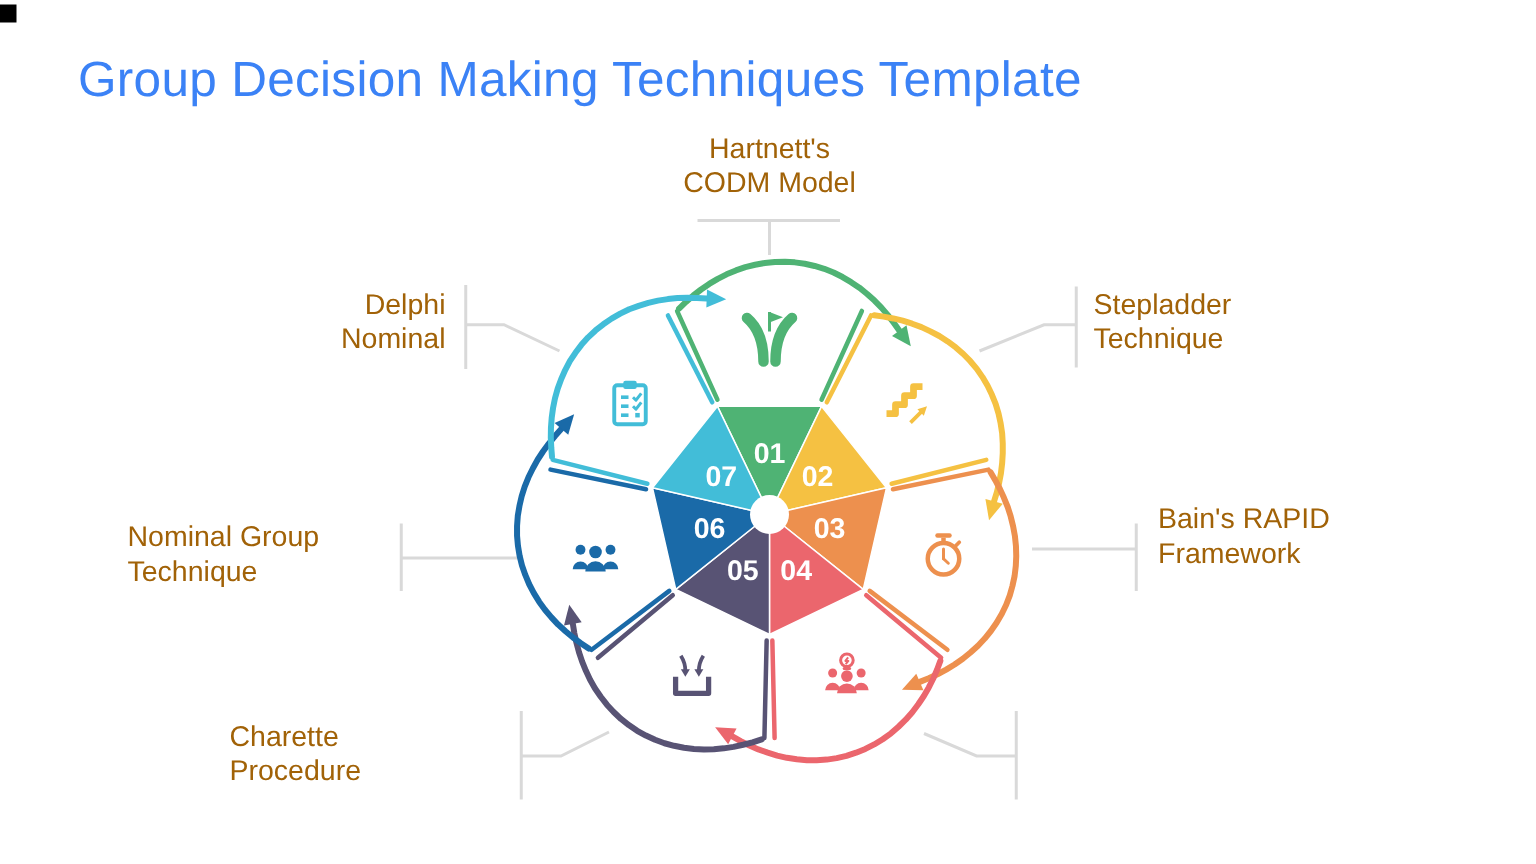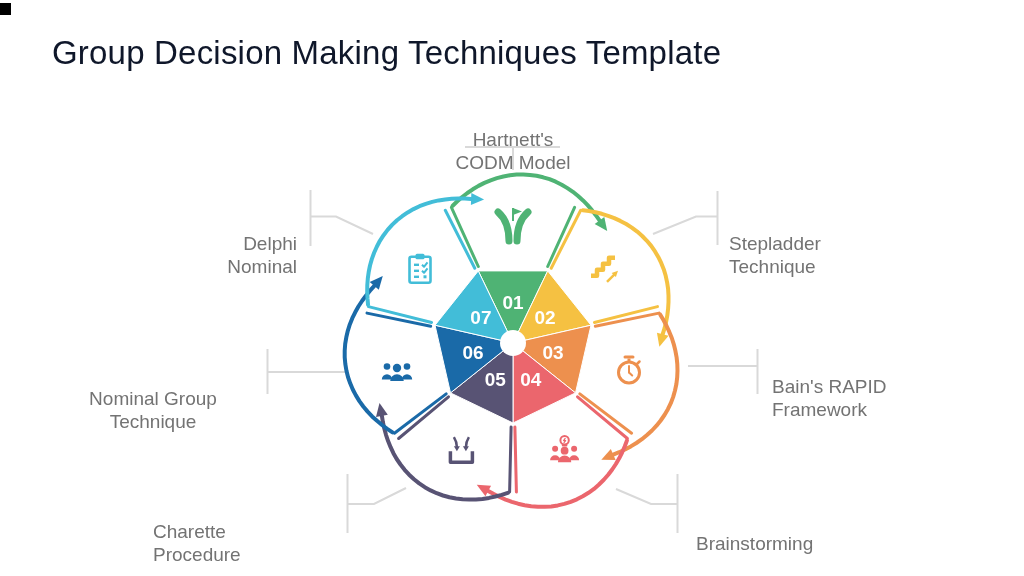--- a/index.html
+++ b/index.html
@@ -1,22 +1,22 @@
 <!DOCTYPE html>
 <html><head>
 <meta charset="utf-8">
 <style>
   * { margin:0; padding:0; box-sizing:border-box; }
   html,body { background:#fff; }
   body { width:1024px; height:576px; font-family:"Liberation Sans", sans-serif; }
   #stage { position:relative; width:1024px; height:576px; background:#ffffff; overflow:hidden; }
   #corner-mark { position:absolute; left:0; top:3px; width:11px; height:12px; background:#000; }
-  #title { position:absolute; left:52px; top:34px; font-size:33px; font-weight:400; color:#0f172a; letter-spacing:.2px; }
+  #title { position:absolute; left:52px; top:34px; font-size:33px; font-weight:400; color:#3b82f6; letter-spacing:.2px; }
   #diagram-svg { position:absolute; left:0; top:0; }
-  .seg-label { position:absolute; font-size:19px; line-height:23px; color:#737373; white-space:pre-line;margin-top:40px; }
+  .seg-label { position:absolute; font-size:19px; line-height:23px; color:#a16207; white-space:pre-line; }
 </style>
 </head>
 <body>
 
 <div id="stage">
   <div id="corner-mark"></div>
   <div id="title">Group Decision Making Techniques Template</div>
 
   <svg id="diagram-svg" width="1024" height="576" viewBox="0 0 1024 576">
       <path d="M465,147 H560 M513,147 V170" stroke="#d9d9d9" stroke-width="2" fill="none"></path>
@@ -139,20 +139,19 @@
       </g>
       <circle cx="513" cy="343" r="13" fill="#ffffff"></circle>
     </svg>
 
   <div class="seg-label" style="left:413px; top:88px; width:200px; text-align:center">Hartnett's
 CODM Model</div>
   <div class="seg-label" style="left:729px; top:192px">Stepladder
 Technique</div>
   <div class="seg-label" style="left:772px; top:335px">Bain's RAPID
 Framework</div>
-  <div class="seg-label" style="left:696px; top:492px">Brainstorming</div>
   <div class="seg-label" style="left:153px; top:480px; width:180px; text-align:left">Charette
 Procedure</div>
-  <div class="seg-label" style="left:63px; top:347px; width:180px; text-align:center">Nominal Group
+  <div class="seg-label" style="left:85px; top:347px; width:180px; text-align:left">Nominal Group
 Technique</div>
   <div class="seg-label" style="left:177px; top:192px; width:120px; text-align:right">Delphi
 Nominal</div>
 </div>
 
 </body></html>

